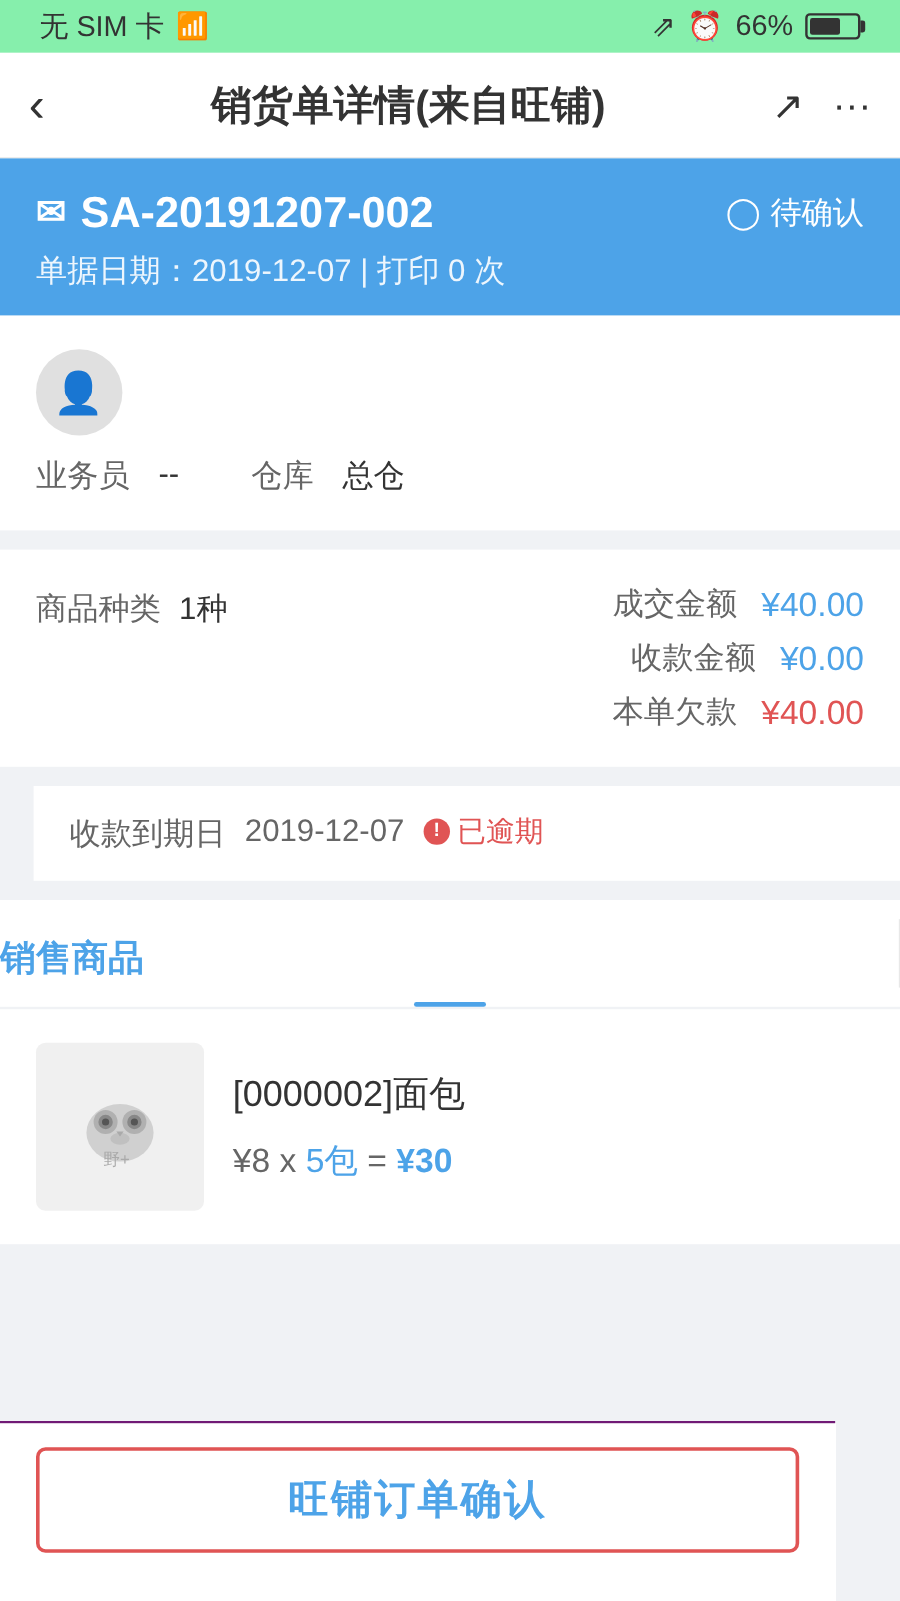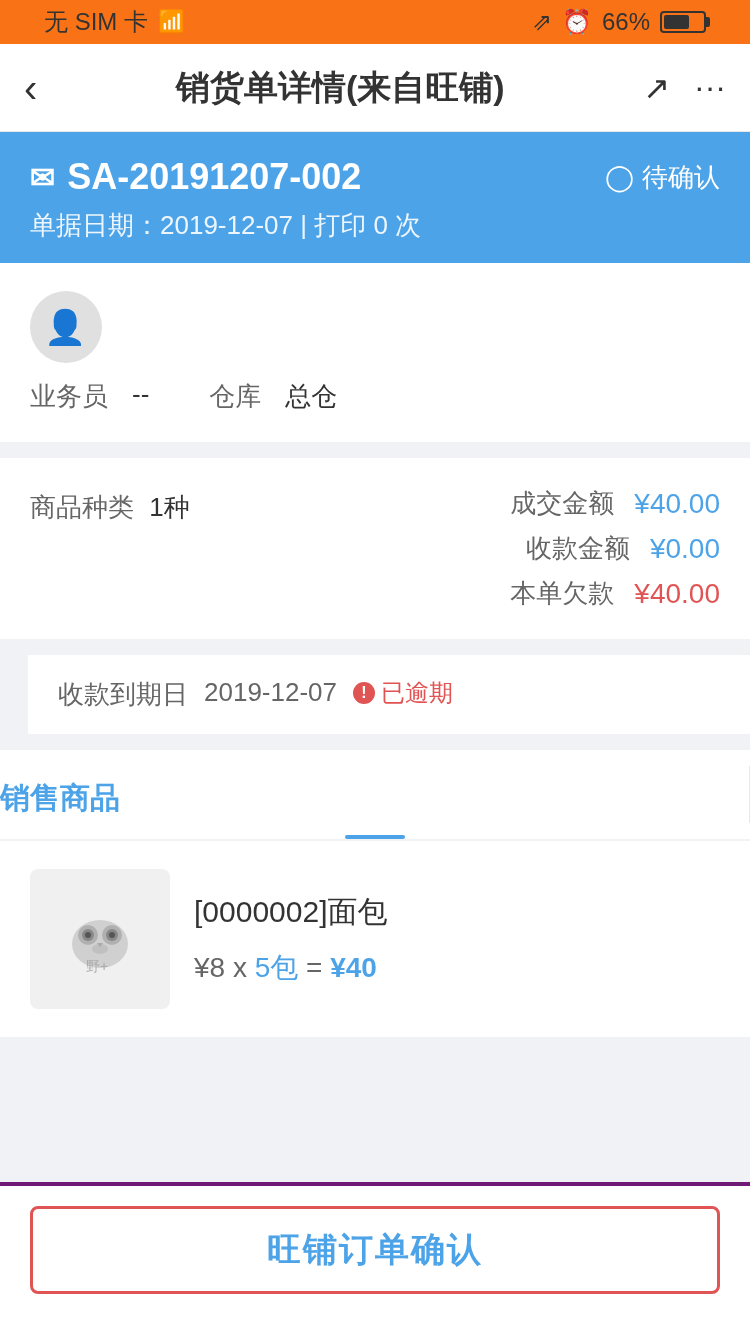--- a/index.html
+++ b/index.html
@@ -11,22 +11,22 @@
       background: #f0f2f5;
       font-size: 28px;
       color: #333;
     }
 
     
     .status-bar {
       display: flex;
       justify-content: space-between;
       align-items: center;
-      background: #f97316;
-      padding: 0 44px;
+      background: #86efac;
+      padding: 0 33px;
       height: 44px;
       font-size: 24px;
       font-weight: 500;
     }
     .status-left { display: flex; align-items: center; gap: 10px; }
     .status-right { display: flex; align-items: center; gap: 10px; }
     .wifi-icon { font-size: 22px; }
     .battery-bar {
       display: inline-block;
       width: 46px; height: 22px;
@@ -282,24 +282,24 @@
     .empty-area {
       background: #f0f2f5;
       height: 200px;
     }
 
     
     .bottom-area {
       position: fixed;
       bottom: 0;
       left: 0;
-      width: 750px;
+      width: 696px;
       background: #fff;
       padding: 20px 30px 40px;
-      border-top: 4px solid #701a75;
+      border-top: 2px solid #701a75;
     }
     .confirm-btn {
       width: 100%;
       height: 88px;
       border: 3px solid #e05454;
       background: #fff;
       color: #4da3e8;
       font-size: 34px;
       font-weight: 600;
       border-radius: 8px;
@@ -430,21 +430,21 @@
       <div class="product-name">
         <span>[0000002]</span><span>面包</span>
       </div>
       <div class="product-price">
         <span>¥8</span>
         <span> x </span>
         <span class="price-qty">
           <span>5</span><span>包</span>
         </span>
         <span> = </span>
-        <span class="price-total">¥40</span>
+        <span class="price-total">¥30</span>
       </div>
     </div>
   </div>
 </div>
 
 <div class="empty-area"></div>
 
 <div class="bottom-area">
   <button class="confirm-btn">旺铺订单确认</button>
 </div>

